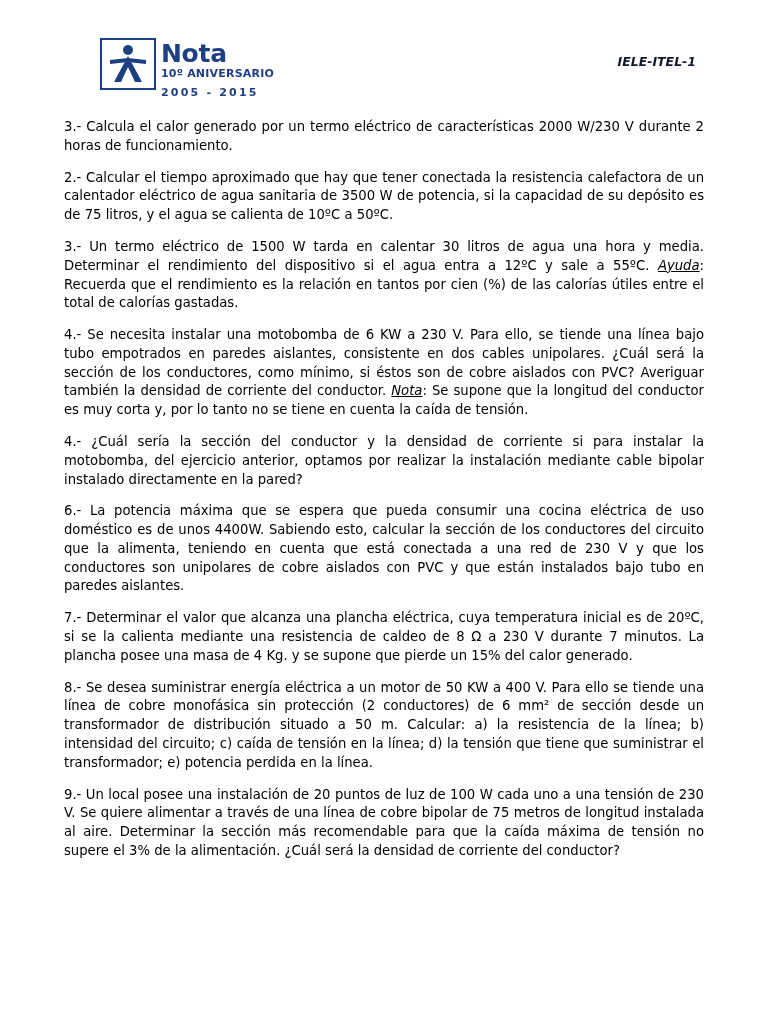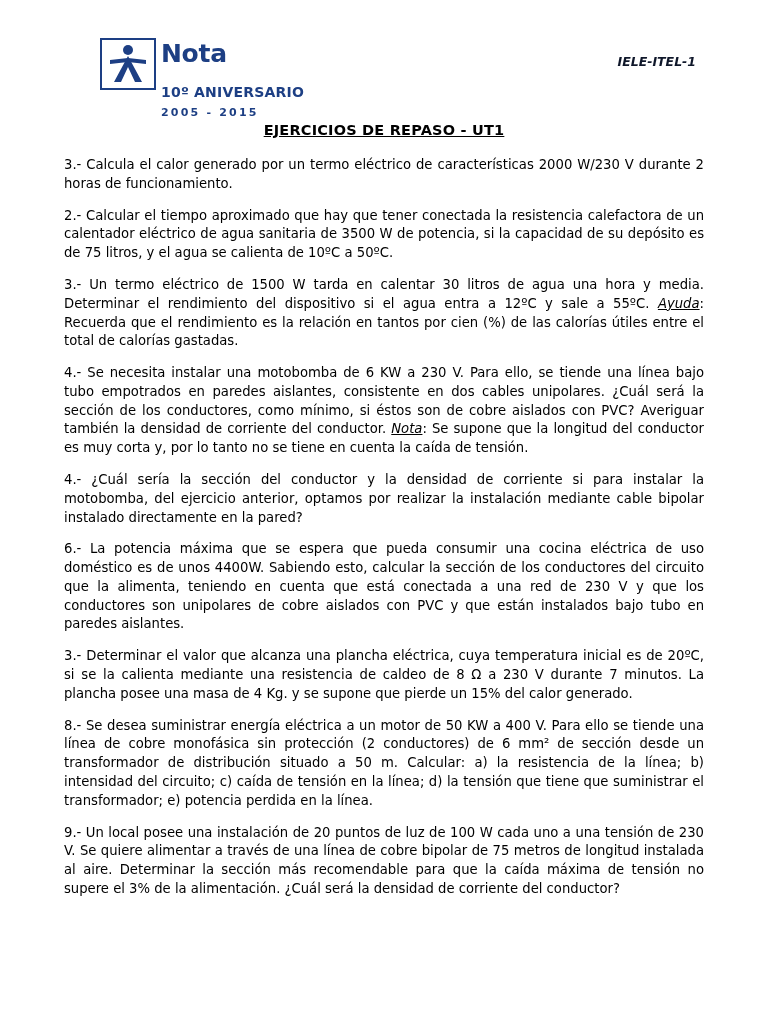--- a/index.html
+++ b/index.html
@@ -47,25 +47,25 @@
   }
   .logo-word {
     font-family: "DejaVu Sans", sans-serif;
     font-size: 25px;
     font-weight: bold;
     color: #1d3f84;
     letter-spacing: -0.3px;
     line-height: 1;
   }
   .logo-aniv {
-    font-size: 14px;
+    font-size: 11px;
     font-weight: bold;
     color: #1d3f84;
     letter-spacing: 0.2px;
-    margin-top: 19px;
+    margin-top: 2px;
     line-height: 1;
   }
   .logo-years {
     font-size: 11px;
     font-weight: bold;
     color: #1d3f84;
     letter-spacing: 2.2px;
     margin-top: 8px;
     line-height: 1;
   }
@@ -122,27 +122,26 @@
       <div class="logo-text-wrap">
         <div class="logo-word">Nota</div>
         <div class="logo-aniv">10º ANIVERSARIO</div>
         <div class="logo-years">2005 - 2015</div>
       </div>
     </div>
 
     <div class="doc-code">IELE-ITEL-1</div>
   </div>
 
-  <h1 class="doc-title">EJERCICIOS DE REPASO - UT1</h1>
 
   <div class="exercises">
     <p class="ex">3.- Calcula el calor generado por un termo eléctrico de características 2000 W/230 V durante 2 horas de funcionamiento.</p>
     <p class="ex">2.- Calcular el tiempo aproximado que hay que tener conectada la resistencia calefactora de un calentador eléctrico de agua sanitaria de 3500 W de potencia, si la capacidad de su depósito es de 75 litros, y el agua se calienta de 10ºC a 50ºC.</p>
     <p class="ex"><span>3.- Un termo eléctrico de 1500 W tarda en calentar 30 litros de agua una hora y media. Determinar el rendimiento del dispositivo si el agua entra a 12ºC y sale a 55ºC. </span><span class="u">Ayuda</span><span>: Recuerda que el rendimiento es la relación en tantos por cien (%) de las calorías útiles entre el total de calorías gastadas.</span></p>
     <p class="ex"><span>4.- Se necesita instalar una motobomba de 6 KW a 230 V. Para ello, se tiende una línea bajo tubo empotrados en paredes aislantes, consistente en dos cables unipolares. ¿Cuál será la sección de los conductores, como mínimo, si éstos son de cobre aislados con PVC? Averiguar también la densidad de corriente del conductor. </span><span class="u">Nota</span><span>: Se supone que la longitud del conductor es muy corta y, por lo tanto no se tiene en cuenta la caída de tensión.</span></p>
     <p class="ex">4.- ¿Cuál sería la sección del conductor y la densidad de corriente si para instalar la motobomba, del ejercicio anterior, optamos por realizar la instalación mediante cable bipolar instalado directamente en la pared?</p>
     <p class="ex">6.- La potencia máxima que se espera que pueda consumir una cocina eléctrica de uso doméstico es de unos 4400W. Sabiendo esto, calcular la sección de los conductores del circuito que la alimenta, teniendo en cuenta que está conectada a una red de 230 V y que los conductores son unipolares de cobre aislados con PVC y que están instalados bajo tubo en paredes aislantes.</p>
-    <p class="ex">3.- Determinar el valor que alcanza una plancha eléctrica, cuya temperatura inicial es de 20ºC, si se la calienta mediante una resistencia de caldeo de 8 Ω a 230 V durante 7 minutos. La plancha posee una masa de 4 Kg. y se supone que pierde un 15% del calor generado.</p>
+    <p class="ex">7.- Determinar el valor que alcanza una plancha eléctrica, cuya temperatura inicial es de 20ºC, si se la calienta mediante una resistencia de caldeo de 8 Ω a 230 V durante 7 minutos. La plancha posee una masa de 4 Kg. y se supone que pierde un 15% del calor generado.</p>
     <p class="ex">8.- Se desea suministrar energía eléctrica a un motor de 50 KW a 400 V. Para ello se tiende una línea de cobre monofásica sin protección (2 conductores) de 6 mm² de sección desde un transformador de distribución situado a 50 m. Calcular: a) la resistencia de la línea; b) intensidad del circuito; c) caída de tensión en la línea; d) la tensión que tiene que suministrar el transformador; e) potencia perdida en la línea.</p>
     <p class="ex">9.- Un local posee una instalación de 20 puntos de luz de 100 W cada uno a una tensión de 230 V. Se quiere alimentar a través de una línea de cobre bipolar de 75 metros de longitud instalada al aire. Determinar la sección más recomendable para que la caída máxima de tensión no supere el 3% de la alimentación. ¿Cuál será la densidad de corriente del conductor?</p>
   </div>
 
 </div>
 
 </body></html>

